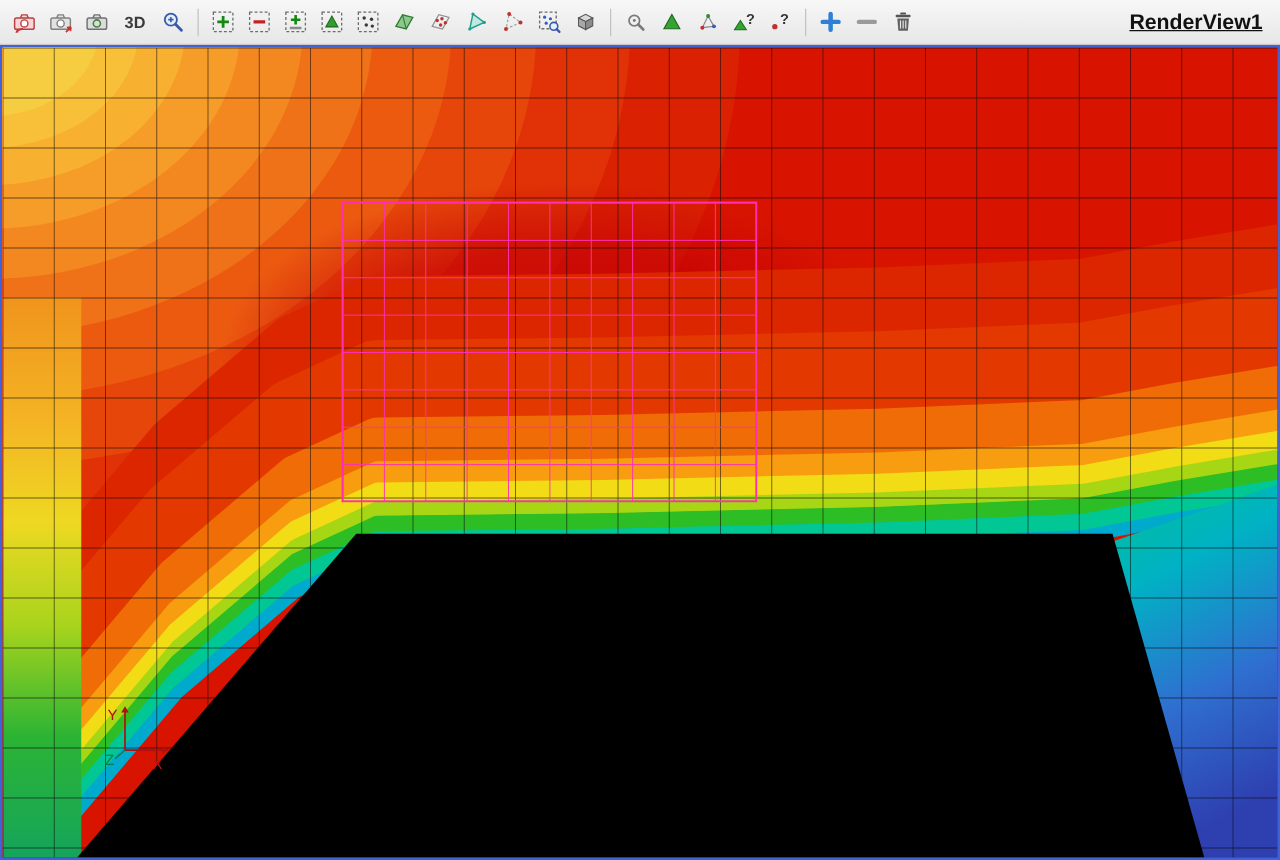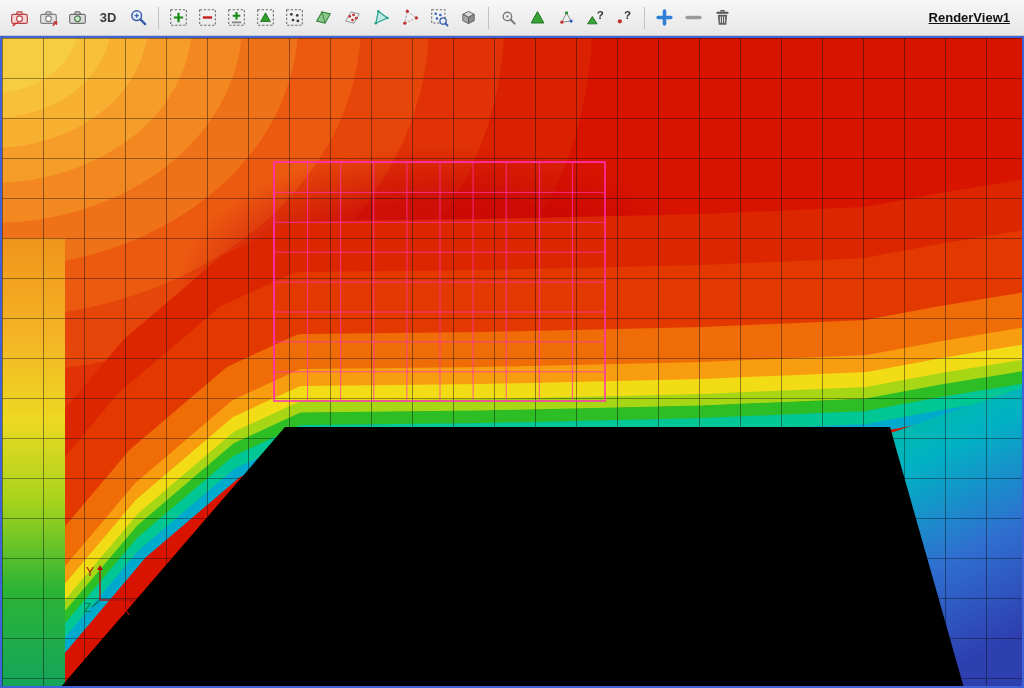--- a/index.html
+++ b/index.html
@@ -13,21 +13,21 @@
     border-bottom:1px solid #c9c9c9;
   }
   .tbtn {
     width:27px; height:27px; border:none; background:transparent; border-radius:3px;
     display:flex; align-items:center; justify-content:center; padding:0; cursor:pointer;
   }
   .tbtn svg { display:block; }
   .tbtn.textbtn { width:30px; font-weight:bold; font-size:13px; color:#3a3a3a; }
   .sep { width:1px; height:22px; background:#c2c2c2; margin:0 4px; flex:0 0 1px; }
   .view-title {
-    margin-left:auto; font-size:13px; font-weight:bold; color:#111;
+    margin-left:auto; font-size:17px; font-weight:bold; color:#111;
     text-decoration:underline; padding:0 8px; cursor:pointer; white-space:nowrap;
   }
 
   .viewport {
     flex:1 1 auto; border:2px solid #3f62d8; position:relative; overflow:hidden; background:#d81400;
   }
   .viewport svg.scene { width:100%; height:100%; display:block; }
 </style>
 </head>
 <body>

